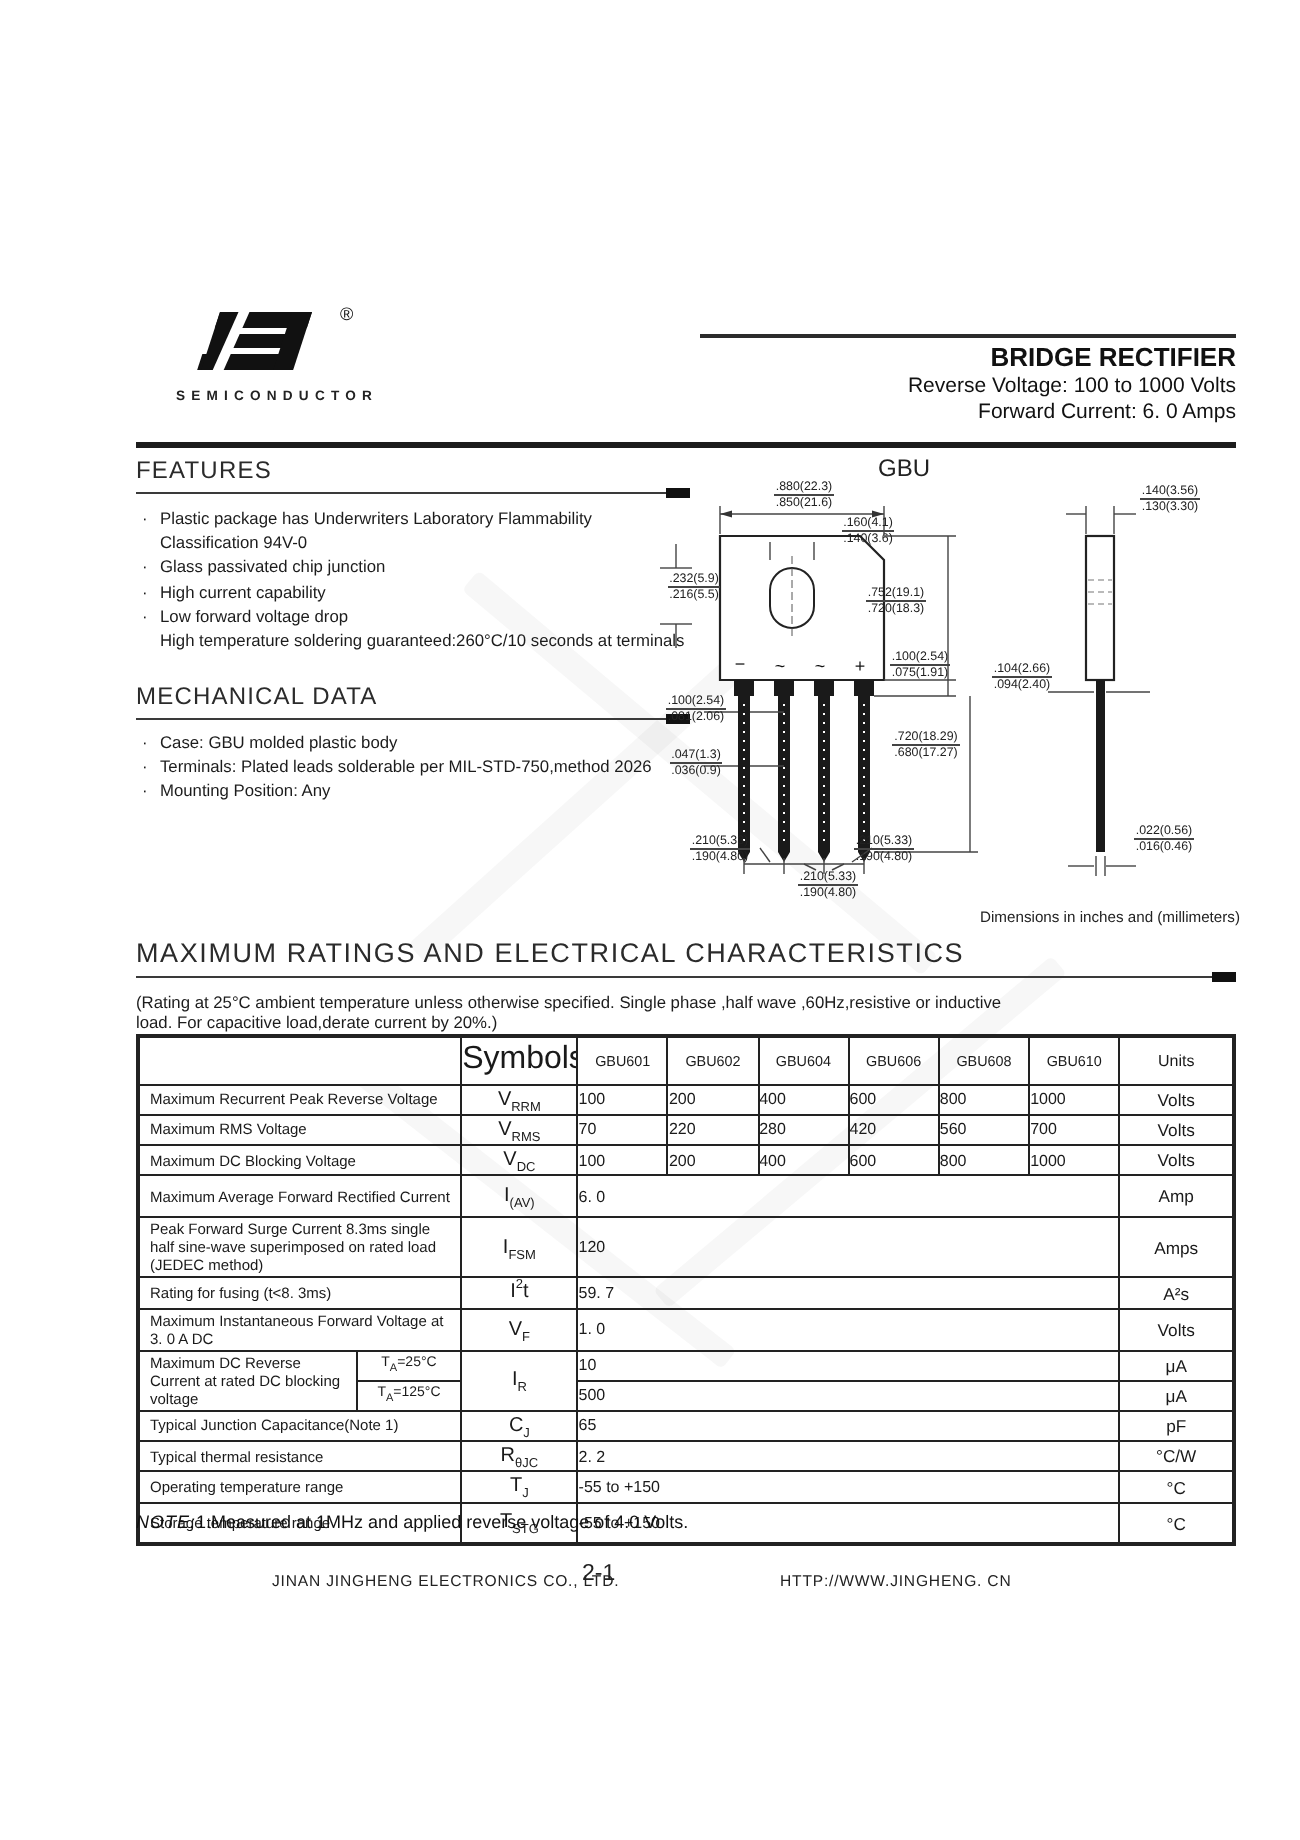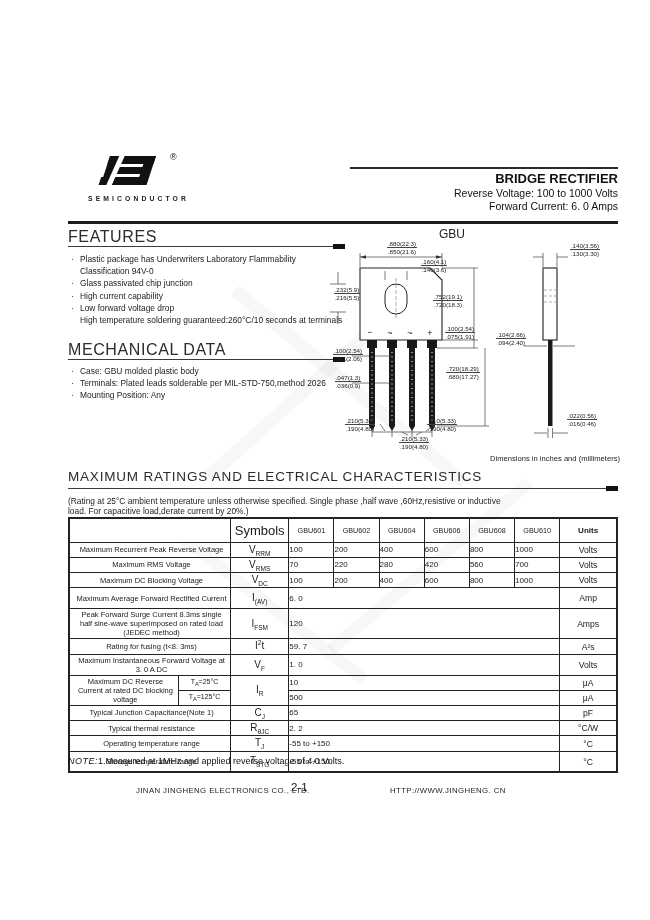--- a/index.html
+++ b/index.html
@@ -16,21 +16,21 @@
   #logo-reg{position:absolute;left:82px;top:-2px;font-size:9px;color:#111;}
   #logo-sub{display:block;margin-top:3px;font-size:6.8px;letter-spacing:3.1px;color:#222;font-weight:bold;}
   #part-range{right:32px;top:138px;font-size:24px;color:#585858;letter-spacing:0.5px;white-space:nowrap;}
   #title-rule{left:350px;top:167px;width:268px;height:2px;background:#2b2b2b;}
   #product{right:32px;top:171px;font-size:13px;font-weight:bold;color:#111;}
   #spec1{right:32px;top:187px;font-size:10.5px;color:#111;}
   #spec2{right:32px;top:200px;font-size:10.5px;color:#111;}
   #header-rule{left:68px;top:221px;width:550px;height:2.5px;background:#1d1d1d;}
 
   
-  .sec-head{font-size:16px;letter-spacing:0.6px;color:#2b2b2b;}
+  .sec-head{font-size:12px;letter-spacing:0.6px;color:#2b2b2b;}
   .sec-rule{height:1px;background:#3a3a3a;}
   .rule-end{position:absolute;right:0;bottom:-2px;width:12px;height:5px;background:#111;}
 
   .blist{font-size:8.4px;line-height:12.2px;color:#1c1c1c;}
   .bitem{position:relative;padding-left:10px;white-space:nowrap;}
   .bmark{position:absolute;left:1px;top:0;}
 
   
   #gbu-label{left:412px;top:227px;width:80px;text-align:center;font-size:12px;color:#222;}
   #diagram{left:328px;top:240px;width:292px;height:228px;}
@@ -42,31 +42,31 @@
 
   
   #ratings-head{left:68px;top:469px;width:550px;}
   .cond{position:absolute;left:68px;font-size:8.4px;color:#1c1c1c;white-space:nowrap;}
 
   
   #ratings-table{left:68px;top:517px;}
   table{border-collapse:collapse;table-layout:fixed;width:550px;}
   td,th{border:1px solid #222;padding:0;vertical-align:middle;overflow:hidden;}
   table{border:2px solid #222;}
-  td.desc{font-size:7.5px;line-height:9px;padding:1px 2px 1px 5px;text-align:center;font-weight:normal;}
+  td.desc{font-size:7.5px;line-height:9px;padding:1px 2px 1px 5px;text-align:left;font-weight:normal;}
   td.cond-cell{font-size:7px;text-align:center;}
   td.sym{font-size:10px;text-align:center;}
   td.sym sub{font-size:6.5px;}
   td.sym sup{font-size:6.5px;}
   td.val{font-size:8px;text-align:left;}
   td.unit{font-size:8.6px;text-align:center;}
   th.blank{background:#fff;}
-  th.symhead{font-size:13px;font-weight:normal;}
+  th.symhead{font-size:16px;font-weight:normal;}
   th.part{font-size:7.2px;font-weight:normal;}
-  th.unithead{font-size:8px;font-weight:bold;}
+  th.unithead{font-size:8px;font-weight:normal;}
 
   #note-line{left:68px;top:756px;font-size:9px;color:#111;}
   #note-label{font-style:italic;letter-spacing:0.5px;}
 
   #footer-company{left:95px;top:786px;font-size:7.8px;letter-spacing:0.4px;color:#222;margin-left:41px;}
   #footer-page{left:291px;top:781px;font-size:11.5px;color:#222;}
   #footer-url{left:390px;top:786px;font-size:7.8px;letter-spacing:0.4px;color:#222;}
 </style>
 </head>
 <body>

